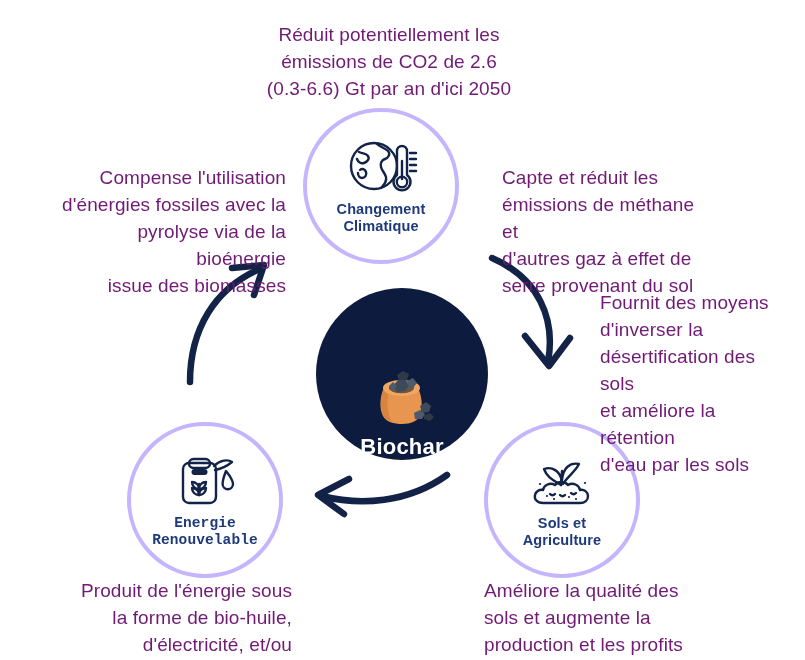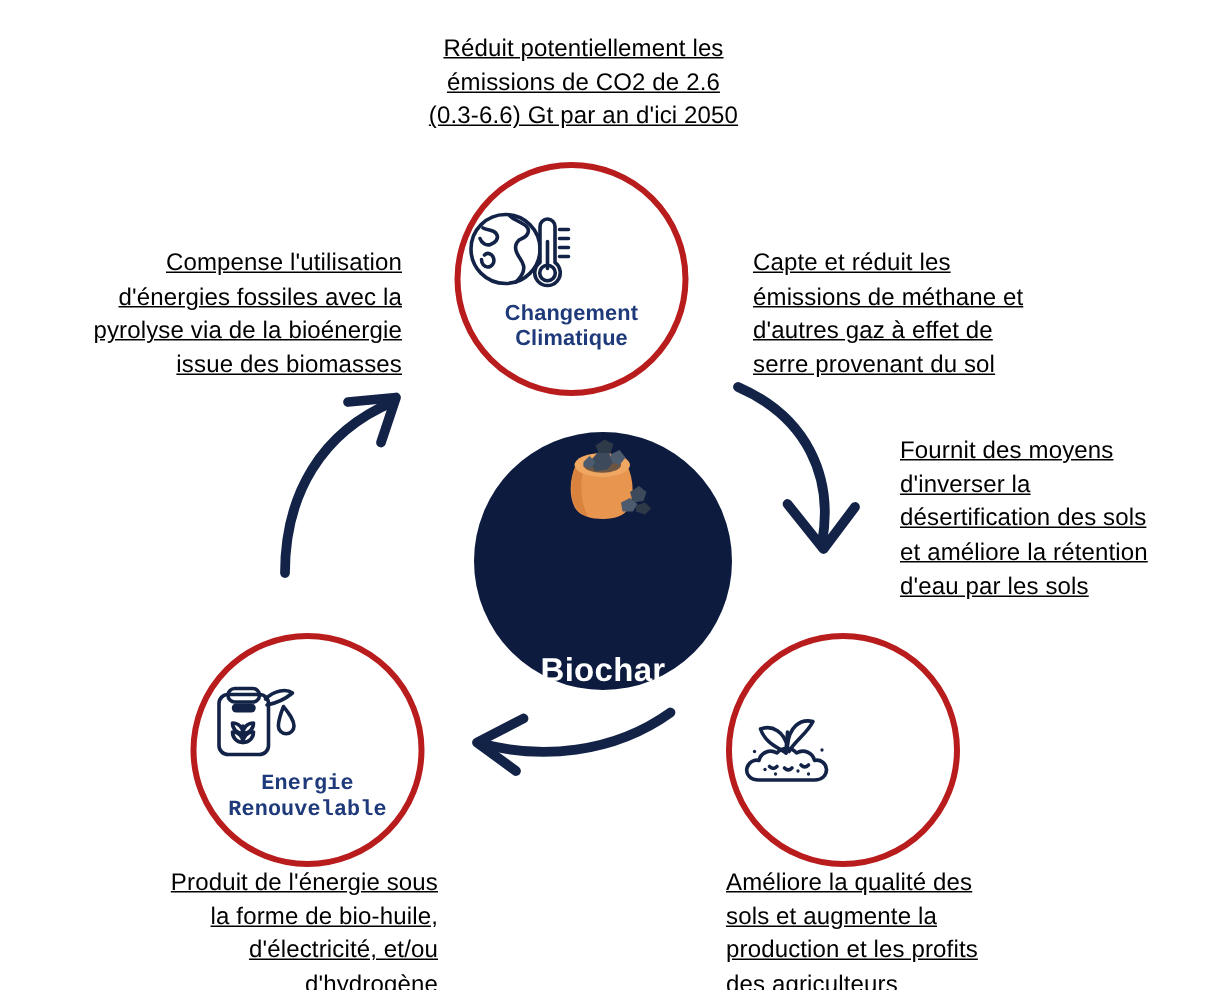--- a/index.html
+++ b/index.html
@@ -14,43 +14,43 @@
     position: relative;
     width: 805px;
     height: 660px;
     background: #ffffff;
     overflow: hidden;
   }
 
   
   .callout {
     position: absolute;
-    color: #000000;
-    font-size: 16px;
+    color: #701a75;
+    font-size: 19px;
     line-height: 1.42;
     font-weight: 400;
     letter-spacing: .1px;
     white-space: pre-line;
-    text-decoration: underline;
   }
   .ta-center { text-align: center; }
   .ta-right  { text-align: right; }
   .ta-left   { text-align: left; }
 
   
   .node {
     position: absolute;
     width: 156px;
     height: 156px;
     border-radius: 50%;
-    border: 4px solid #b91c1c;
+    border: 4px solid #c4b5fd;
     background: #ffffff;
     box-sizing: border-box;
     display: flex;
     flex-direction: column;
+    align-items: center;
     justify-content: center;
   }
   .node-icon {
     width: 74px;
     height: 62px;
     display: block;
     margin-bottom: 2px;
   }
   .node-label {
     color: #1f3a7a;
@@ -65,21 +65,21 @@
   
   #hub {
     position: absolute;
     width: 172px;
     height: 172px;
     border-radius: 50%;
     background: #0d1b3e;
     display: flex;
     flex-direction: column;
     align-items: center;
-    justify-content: space-between;
+    justify-content: flex-end;
   }
   #hub .hub-icon {
     width: 72px;
     height: 64px;
     display: block;
   }
   #hub .hub-label {
     color: #ffffff;
     font-size: 22px;
     font-weight: 700;
@@ -174,20 +174,22 @@
       <circle cx="22" cy="45" r="1.1" fill="#132347" stroke="none"></circle>
       <circle cx="29" cy="48" r="1.1" fill="#132347" stroke="none"></circle>
       <circle cx="44" cy="46" r="1.1" fill="#132347" stroke="none"></circle>
       <circle cx="51" cy="48" r="1.1" fill="#132347" stroke="none"></circle>
       <circle cx="15" cy="33" r="1.1" fill="#132347" stroke="none"></circle>
       <circle cx="60" cy="32" r="1.1" fill="#132347" stroke="none"></circle>
       <path d="M25,43 q2.5,2.5 5,0"></path>
       <path d="M35,44 q2.5,2.5 5,0"></path>
       <path d="M46,42 q2.5,2.5 5,0"></path>
     </svg>
+    <div class="node-label">Sols et
+Agriculture</div>
   </div>
 
   <div class="node" style="left:127px; top:422px;font-family:Liberation Mono, monospace;">
     <svg class="node-icon" viewBox="0 0 74 62" xmlns="http://www.w3.org/2000/svg" fill="none" stroke="#132347" stroke-width="2.4" stroke-linecap="round" stroke-linejoin="round">
 
       <rect x="15" y="12" width="33" height="40" rx="6"></rect>
       <rect x="21" y="8" width="21" height="9" rx="4.5"></rect>
 
       <rect x="23.5" y="18" width="16" height="6" rx="3" fill="#132347" stroke="none"></rect>
 
@@ -202,21 +204,21 @@
       <path d="M31,44 C35,44 38,41 38,37 C34,37 31,40 31,44"></path>
     </svg>
     <div class="node-label">Energie
 Renouvelable</div>
   </div>
 
   <div class="callout ta-center" style="left:246px; top:22px; width:286px;">Réduit potentiellement les
 émissions de CO2 de 2.6
 (0.3-6.6) Gt par an d'ici 2050</div>
 
-  <div class="callout ta-right" style="left:32px; top:165px; width:236px;">Compense l'utilisation
+  <div class="callout ta-right" style="left:50px; top:165px; width:236px;">Compense l'utilisation
 d'énergies fossiles avec la
 pyrolyse via de la bioénergie
 issue des biomasses</div>
 
 
   <div class="callout ta-left" style="left:600px; top:290px; width:185px;">Fournit des moyens
 d'inverser la
 désertification des sols
 et améliore la rétention
 d'eau par les sols</div>

